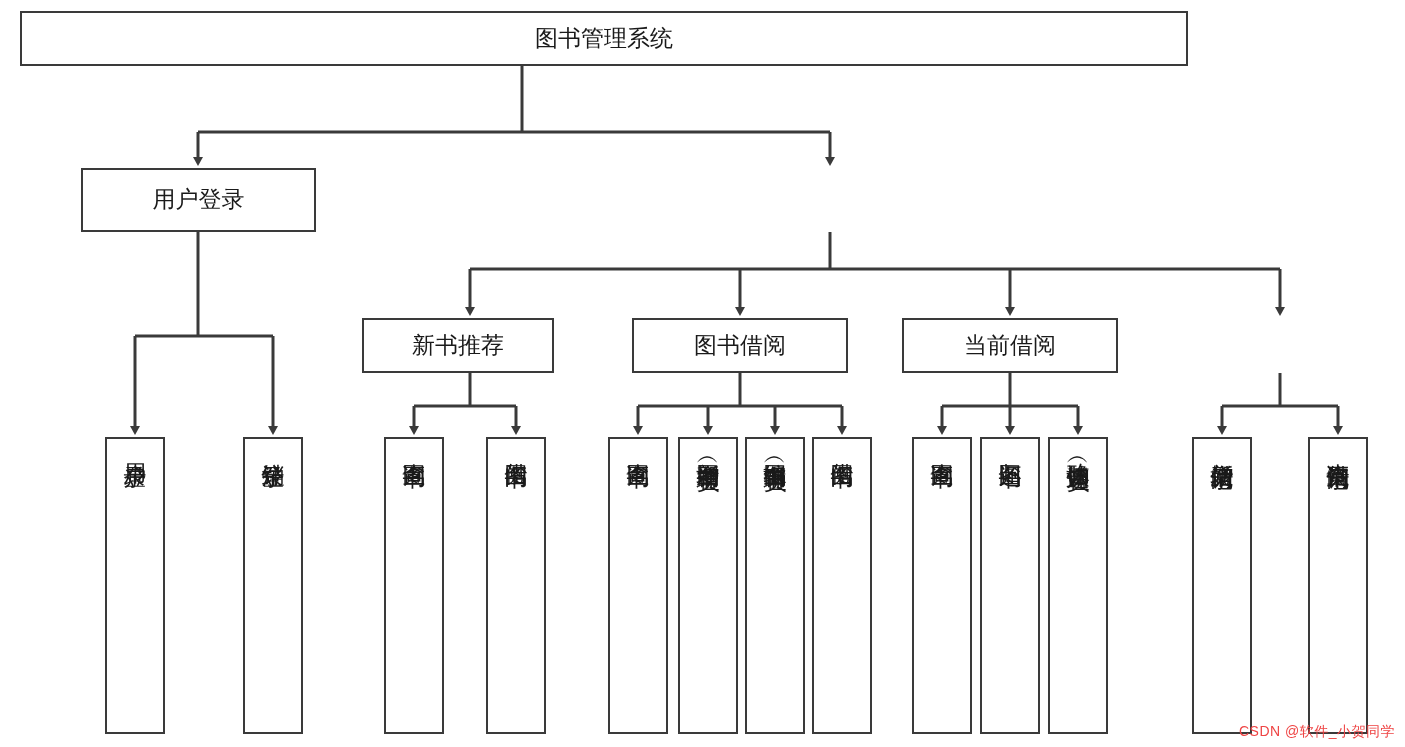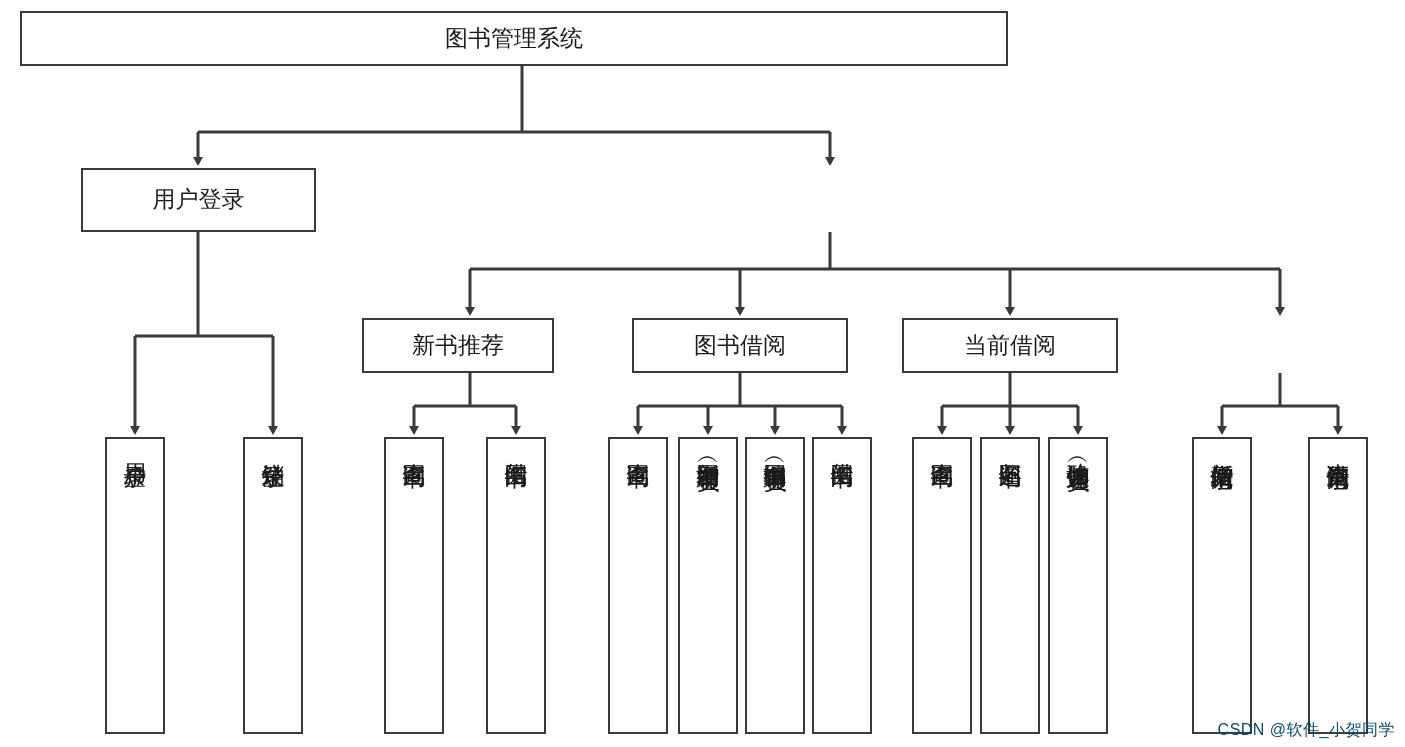--- a/index.html
+++ b/index.html
@@ -56,22 +56,22 @@
     writing-mode: vertical-rl;
     text-orientation: upright;
     font-size: 23px;
     letter-spacing: 1px;
     line-height: 1;
   }
   #watermark {
     position: absolute;
     right: 10px;
     bottom: 6px;
-    font-size: 16px;
-    color: #0c4a6e;
+    font-size: 14px;
+    color: #ef4444;
     z-index: 5;
     white-space: nowrap;
     letter-spacing: 0.5px;
   }
 </style>
 </head>
 <body>
 
 <div id="diagram-root">
 
@@ -118,21 +118,21 @@
       <path d="M1010,406 L1010,427" marker-end="url(#arrowhead)"></path>
       <path d="M1078,406 L1078,427" marker-end="url(#arrowhead)"></path>
 
       <path d="M1280,373 L1280,406"></path>
       <path d="M1222,406 L1338,406"></path>
       <path d="M1222,406 L1222,427" marker-end="url(#arrowhead)"></path>
       <path d="M1338,406 L1338,427" marker-end="url(#arrowhead)"></path>
     </g>
   </svg>
 
-  <div class="node root horizontal" style="left:20px; top:11px; width:988px; height:55px;">
+  <div class="node root horizontal" style="left:20px; top:11px; width:1168px; height:55px;">
     <span class="node-label">图书管理系统</span>
   </div>
 
   <div class="node horizontal" style="left:81px; top:168px; width:235px; height:64px;">
     <span class="node-label">用户登录</span>
   </div>
 
   <div class="node horizontal" style="left:362px; top:318px; width:192px; height:55px;">
     <span class="node-label">新书推荐</span>
   </div>

